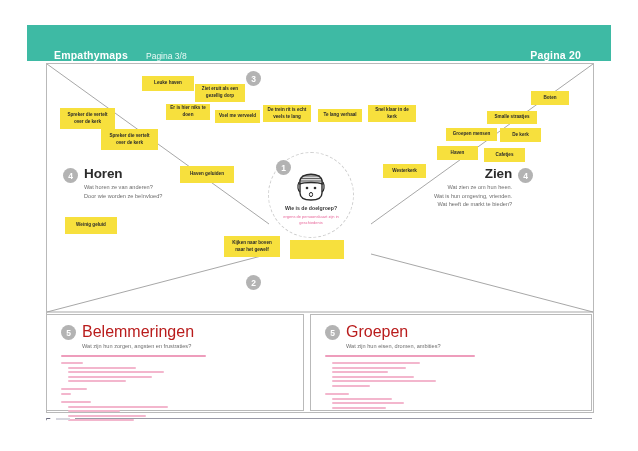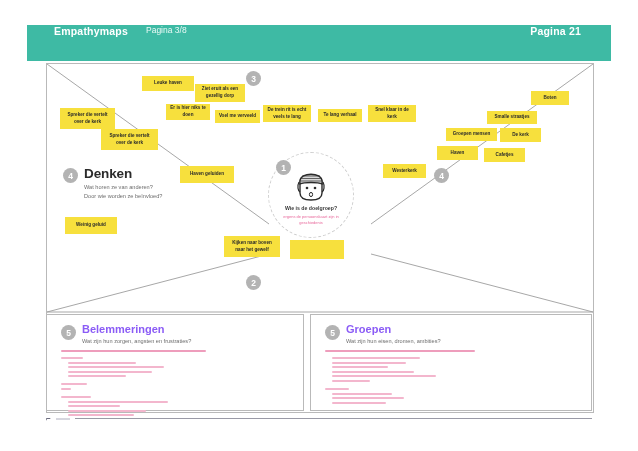--- a/index.html
+++ b/index.html
@@ -7,21 +7,21 @@
     width:638px;height:451px;overflow:hidden;
     background:#ffffff;
     font-family:"Liberation Sans", sans-serif;
     -webkit-font-smoothing:antialiased;
   }
   #page{position:relative;width:638px;height:451px;background:#fff;}
 
   
   .header{
     position:absolute;left:27px;top:25px;width:584px;height:36px;
-    background:#3ebaa4;color:#fff;display:flex;align-items:flex-start;
+    background:#3ebaa4;color:#fff;display:flex;align-items:flex-end;
   }
   .hd-title{font-size:10.5px;font-weight:bold;margin-left:27px;letter-spacing:.2px;}
   .hd-sub{font-size:8.5px;margin-left:18px;color:#eafaf6;font-weight:normal;}
   .hd-right{margin-left:auto;margin-right:30px;font-size:10.5px;font-weight:bold;letter-spacing:.2px;}
 
   
   .canvas{
     position:absolute;left:46px;top:63px;width:546px;height:348px;
     border:1px solid #b9b9b9;background:#fff;
   }
@@ -59,21 +59,21 @@
     font-size:4.6px;line-height:1.45;text-align:center;font-weight:bold;
     display:flex;align-items:center;justify-content:center;padding:2px 3px;
     box-sizing:border-box;
   }
 
   
   .bbox{position:absolute;top:314px;height:97px;border:1px solid #b9b9b9;background:#fff;box-sizing:border-box;}
   .bbox.left{left:46px;width:258px;}
   .bbox.right{left:310px;width:282px;}
   .bhead{display:flex;align-items:flex-start;gap:6px;padding:9px 0 0 14px;}
-  .btitle{font-size:11px;font-weight:bold;color:#8b5cf6;line-height:1;}
+  .btitle{font-size:16px;font-weight:normal;color:#b91c1c;line-height:1;}
   .bdesc{font-size:5.6px;color:#6d6d6d;margin-top:3px;}
   .pinklines{padding:6px 0 0 14px;}
   .pl{height:2px;background:#f3b6cd;margin-bottom:2.6px;border-radius:1px;}
   .pl.head{background:#ee9dbc;margin-bottom:5px;}
   .pl.ind{margin-left:7px;}
   .pl.gap{margin-top:6px;}
 
   
   .footer{position:absolute;left:46px;top:414px;width:546px;display:flex;align-items:center;gap:5px;}
   .flogo{font-size:8px;color:#3c3c55;font-weight:bold;}
@@ -81,49 +81,57 @@
   .frule{flex:1;height:1px;background:#9a9aa6;}
 </style>
 </head>
 <body>
 
 <div id="page">
 
   <div class="header">
     <span class="hd-title">Empathymaps</span>
     <span class="hd-sub">Pagina 3/8</span>
-    <span class="hd-right">Pagina 21</span>
+    <span class="hd-right">Pagina 20</span>
   </div>
 
   <div class="canvas">
     <svg class="diag" viewBox="0 0 546 348" preserveAspectRatio="none">
       <line x1="0" y1="0" x2="222" y2="160" stroke="#9d9d9d" stroke-width="0.9"></line>
       <line x1="546" y1="0" x2="324" y2="160" stroke="#9d9d9d" stroke-width="0.9"></line>
       <line x1="0" y1="248" x2="222" y2="190" stroke="#9d9d9d" stroke-width="0.9"></line>
       <line x1="546" y1="248" x2="324" y2="190" stroke="#9d9d9d" stroke-width="0.9"></line>
       <line x1="0" y1="248" x2="546" y2="248" stroke="#9d9d9d" stroke-width="0.9"></line>
     </svg>
   </div>
 
   <div class="qhead" style="left:246px;top:70px;">
     <span class="badge">3</span>
   </div>
 
   <div class="qhead" style="left:63px;top:167px;">
     <span class="badge">4</span>
     <span class="qtxt">
-      <div class="qtitle">Denken</div>
+      <div class="qtitle">Horen</div>
       <div class="qdesc">
         <div>Wat horen ze van anderen?</div>
         <div>Door wie worden ze beïnvloed?</div>
       </div>
     </span>
   </div>
 
   <div class="qhead" style="left:434px;top:167px;">
+    <span class="qtxt right">
+      <div class="qtitle">Zien</div>
+      <div class="qdesc">
+        <div>Wat zien ze om hun heen.</div>
+        <div>Wat is hun omgeving, vrienden.</div>
+        <div>Wat heeft de markt te bieden?</div>
+      </div>
+    </span>
     <span class="badge">4</span>
   </div>
 
   <div class="qhead" style="left:246px;top:274px;">
     <span class="badge">2</span>
   </div>
 
   <div class="center-circle">
     <svg class="face" width="30" height="32" viewBox="0 0 30 32">
       <path d="M4 13 C4 4, 26 4, 26 13 L26 24 C26 29, 21 31, 15 31 C9 31, 4 29, 4 24 Z" fill="#ffffff" stroke="#2b2b2b" stroke-width="1.4"></path>

